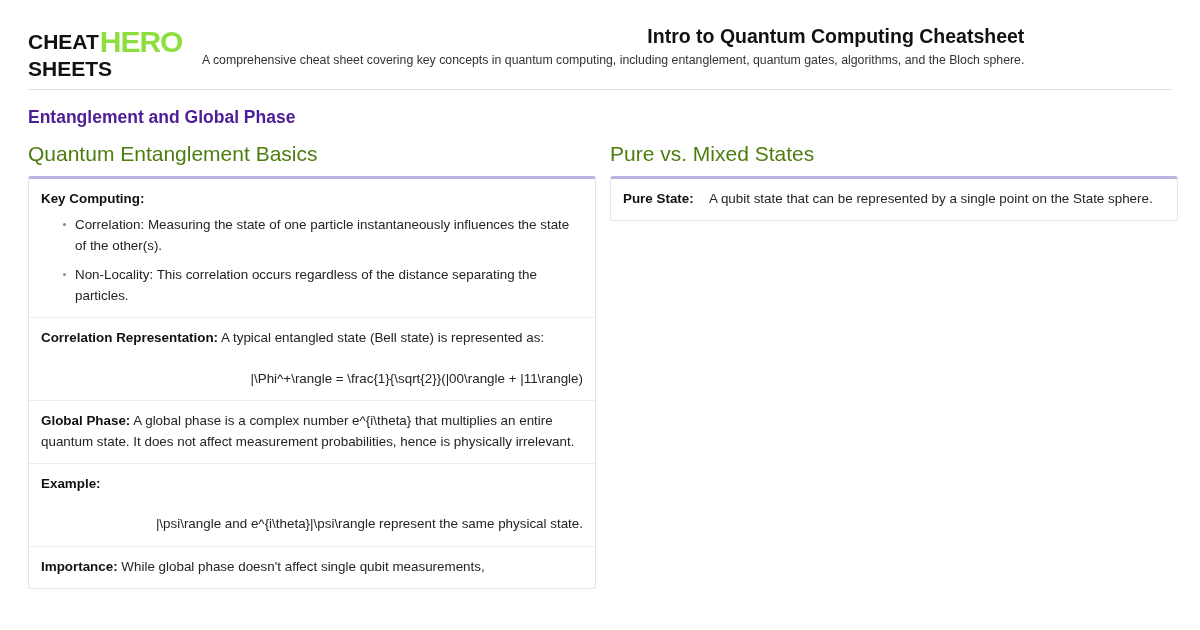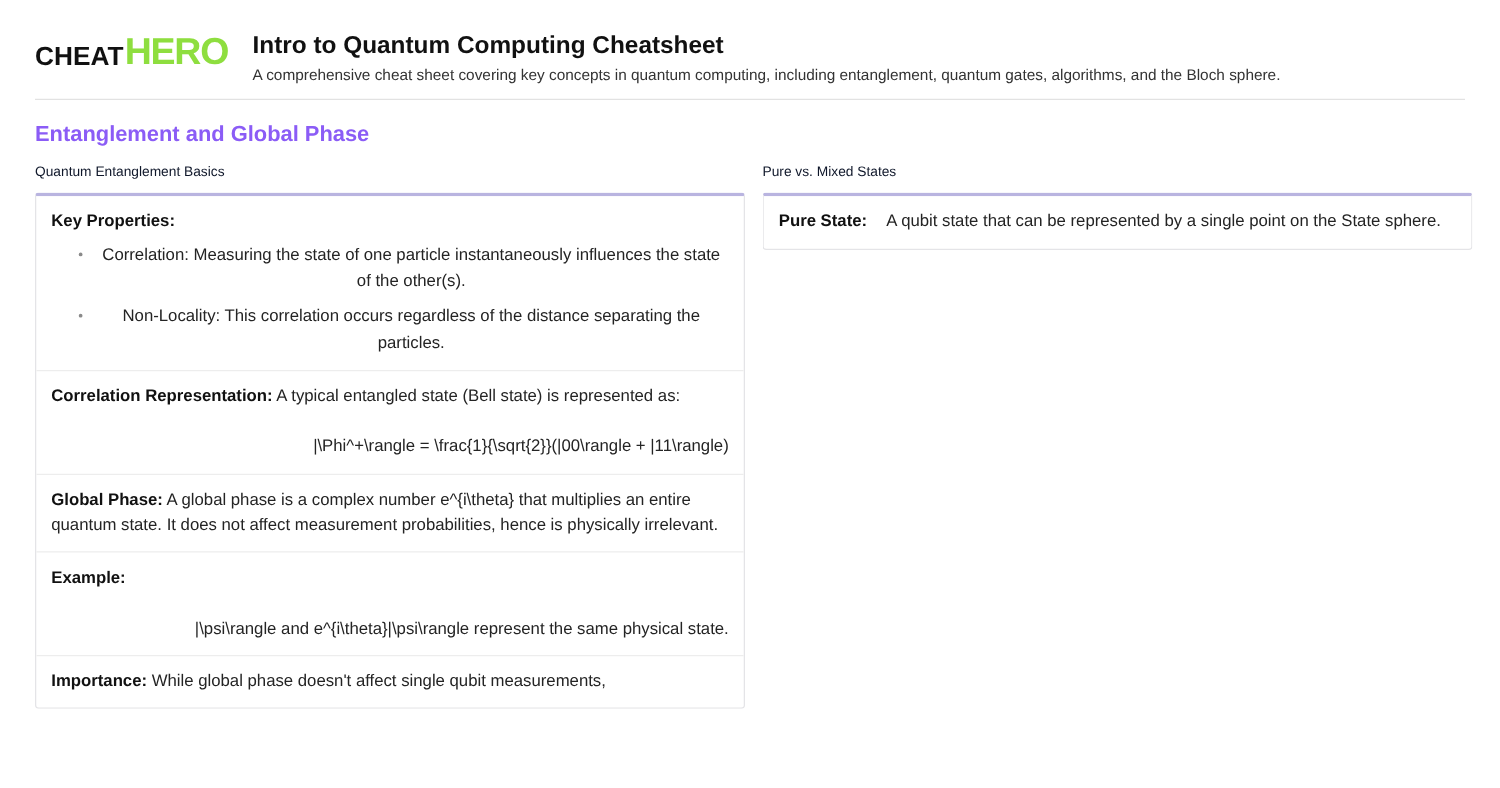--- a/index.html
+++ b/index.html
@@ -26,21 +26,21 @@
     border-bottom: 1px solid #e2e2e2;
   }
   .logo {
     width: 160px;
     flex: 0 0 160px;
     line-height: 1;
     padding-top: 4px;
   }
   .logo-row {
     display: flex;
-    align-items: flex-end;
+    align-items: center;
     font-weight: bold;
     letter-spacing: -0.5px;
   }
   .logo-cheat {
     font-size: 21px;
     color: #111111;
     font-weight: bold;
     letter-spacing: 0px;
   }
   .logo-hero {
@@ -54,53 +54,54 @@
   }
   .logo-row2 {
     font-size: 21px;
     color: #111111;
     font-weight: bold;
     margin-top: 2px;
   }
   .header-text {
     padding-left: 14px;
     padding-top: 2px;
+    text-align: right;
   }
   .header-title {
     font-size: 19.5px;
     font-weight: bold;
     color: #111111;
     line-height: 1.25;
   }
   .header-sub {
     font-size: 12.3px;
     color: #333333;
     margin-top: 5px;
     line-height: 1.3;
   }
 
   
   .section-title {
     font-size: 17.5px;
     font-weight: bold;
-    color: #8b5cf6;
+    color: #4c1d95;
     margin-top: 17px;
     margin-bottom: 6px;
   }
 
   .columns {
     display: flex;
     gap: 14px;
     margin-top: 14px;
   }
   .col { width: 568px; flex: 0 0 568px; }
 
   .card-title {
-    font-size: 11px;
-    color: #0f172a;
+    font-size: 21px;
+    color: #4d7c0f;
     font-weight: normal;
     margin-bottom: 10px;
   }
 
   .card {
     border: 1px solid #e4e4e7;
     border-top: 3px solid #b9b4e0;
     border-radius: 3px;
     background: #ffffff;
     overflow: hidden;
@@ -128,21 +129,20 @@
   ul.props {
     margin: 4px 0 0 0;
     padding-left: 22px;
     list-style: none;
   }
   ul.props li {
     position: relative;
     margin-top: 8px;
     padding-left: 12px;
     line-height: 1.55;
-    text-align: center;
   }
   ul.props li:first-child { margin-top: 6px; }
   ul.props li::before {
     content: "";
     position: absolute;
     left: 0; top: 8px;
     width: 3px; height: 3px;
     border-radius: 50%;
     background: #8a8a8a;
   }
@@ -171,38 +171,39 @@
 <body>
 
 <div class="page">
 
   <div class="header">
     <div class="logo">
       <div class="logo-row">
         <span class="logo-cheat">CHEAT</span>
         <span class="logo-hero">HERO</span>
       </div>
+      <div class="logo-row2">SHEETS</div>
     </div>
     <div class="header-text">
       <div class="header-title">Intro to Quantum Computing Cheatsheet</div>
       <div class="header-sub">A comprehensive cheat sheet covering key concepts in quantum computing, including entanglement, quantum gates, algorithms, and the Bloch sphere.</div>
     </div>
   </div>
 
   <div class="section-title">Entanglement and Global Phase</div>
 
   <div class="columns">
 
     <div class="col">
       <div class="card-title">Quantum Entanglement Basics</div>
       <div class="card">
 
 
         <div class="block tall">
-          <div class="lbl">Key Properties:</div>
+          <div class="lbl">Key Computing:</div>
           <ul class="props">
             <li>Correlation: Measuring the state of one particle instantaneously influences the state of the other(s).</li>
             <li>Non-Locality: This correlation occurs regardless of the distance separating the particles.</li>
           </ul>
         </div>
 
         <div class="block">
           <span class="lbl">Correlation Representation:</span><span> A typical entangled state (Bell state) is represented as:</span>
           <div class="mono-line">|\Phi^+\rangle = \frac{1}{\sqrt{2}}(|00\rangle + |11\rangle)</div>
         </div>

